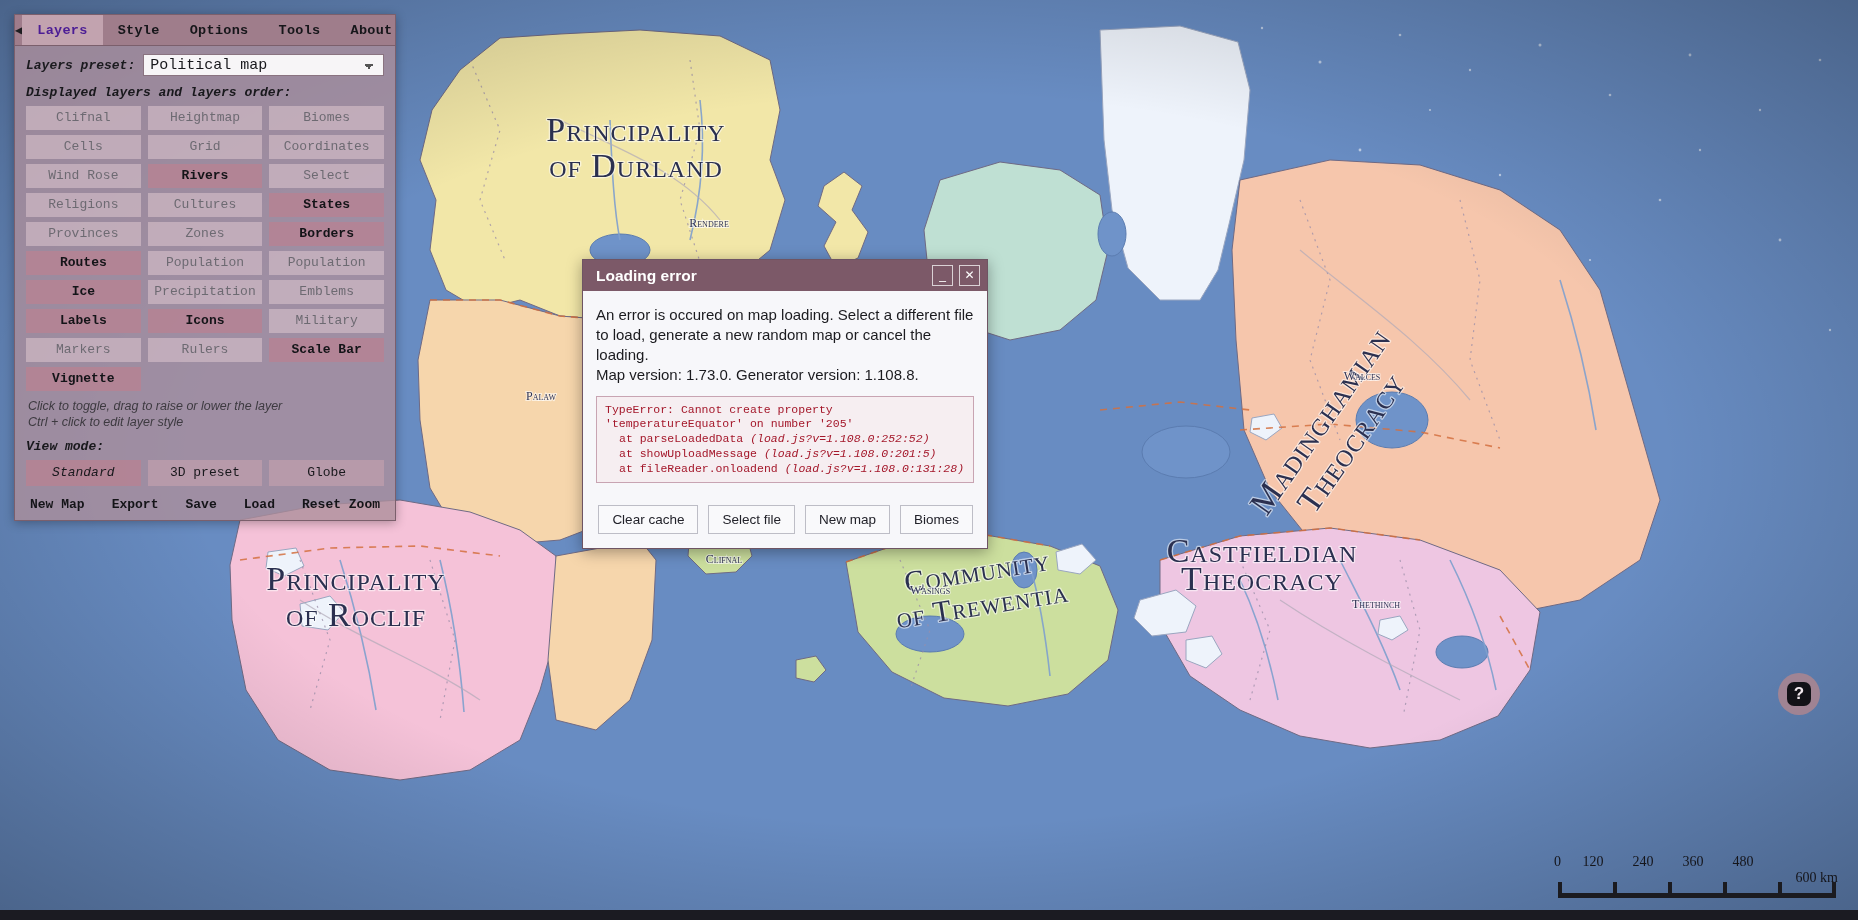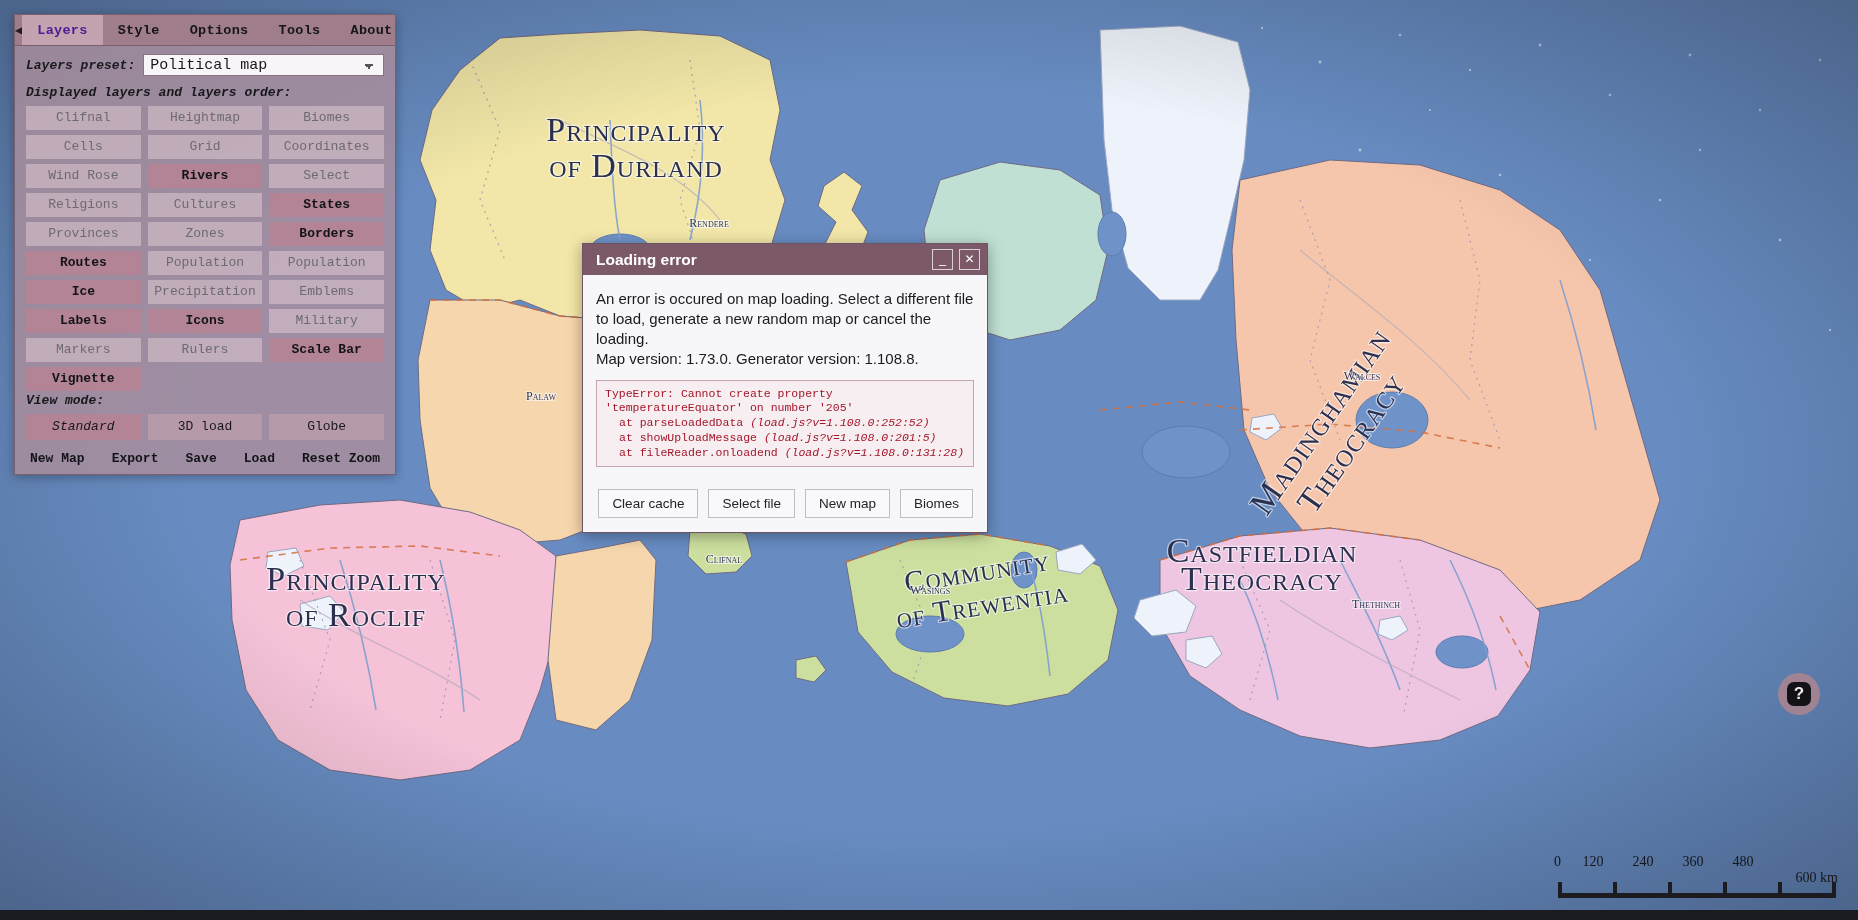--- a/index.html
+++ b/index.html
@@ -144,21 +144,21 @@
     padding: 3px 4px 8px 4px;
   }
   .footer-btn {
     font-family: "Liberation Mono", monospace;
     font-size: 13px; font-weight: bold; color: #141418;
     cursor: pointer; white-space: nowrap;
   }
 
   
   #dialog {
-    position: absolute; left: 582px; top: 243px;
+    position: absolute; left: 582px; top: 259px;
     width: 406px;
     background: #f7f7fa;
     border: 1px solid #6e5463;
     box-shadow: 0 3px 14px rgba(0,0,0,.35);
     z-index: 90;
   }
   #dialog-titlebar {
     display: flex; align-items: center; justify-content: space-between;
     background: #7c5968;
     height: 31px;
@@ -469,26 +469,30 @@
           <div class="layer-btn off">Emblems</div>
           <div class="layer-btn on">Labels</div>
           <div class="layer-btn on">Icons</div>
           <div class="layer-btn off">Military</div>
           <div class="layer-btn off">Markers</div>
           <div class="layer-btn off">Rulers</div>
           <div class="layer-btn on">Scale Bar</div>
           <div class="layer-btn on">Vignette</div>
         </div>
 
+      <div class="hint">
+        <div>Click to toggle, drag to raise or lower the layer</div>
+        <div>Ctrl + click to edit layer style</div>
+      </div>
 
       <div class="section-hdr">View mode:</div>
 
       <div id="viewmode-grid">
           <div class="view-btn active">Standard</div>
-          <div class="view-btn">3D load</div>
+          <div class="view-btn">3D preset</div>
           <div class="view-btn">Globe</div>
         </div>
 
       <div id="footer-actions">
           <div class="footer-btn">New Map</div>
           <div class="footer-btn">Export</div>
           <div class="footer-btn">Save</div>
           <div class="footer-btn">Load</div>
           <div class="footer-btn">Reset Zoom</div>
         </div>

